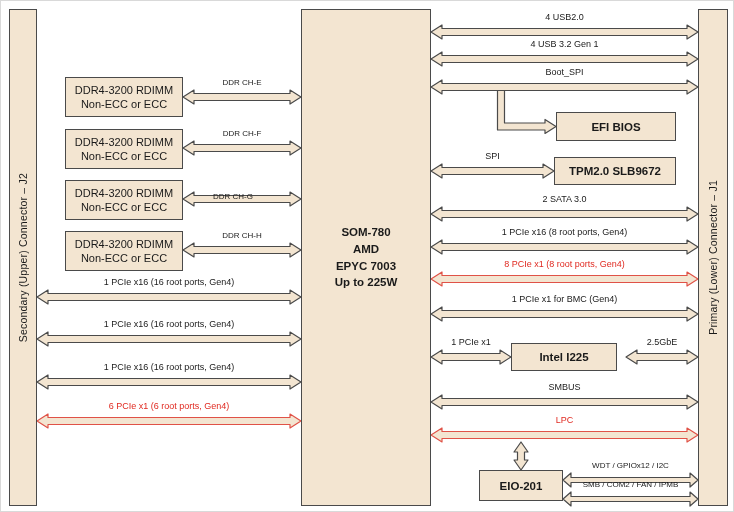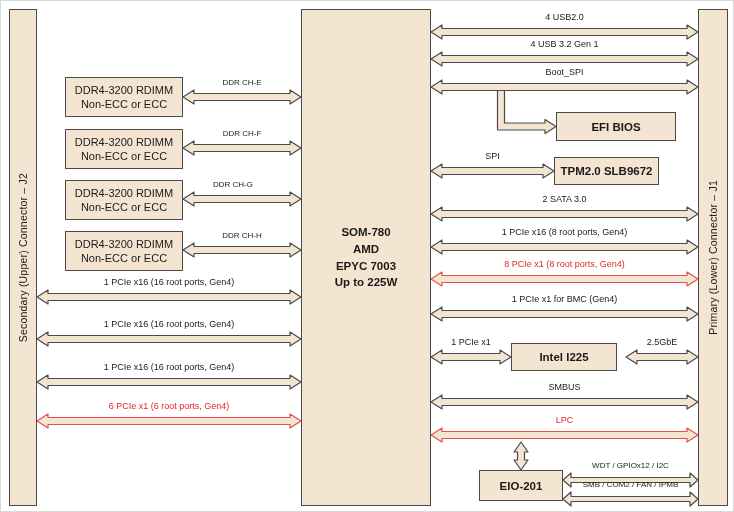--- a/index.html
+++ b/index.html
@@ -136,33 +136,33 @@
     <span>Non-ECC or ECC</span>
   </div>
   <div class="box ddr" style="left:64px;top:230px;width:118px;height:40px">
     <span>DDR4-3200 RDIMM</span>
     <span>Non-ECC or ECC</span>
   </div>
 
   <div class="box chip" style="left:555px;top:111px;width:120px;height:29px">
     <span>EFI BIOS</span>
   </div>
-  <div class="box chip" style="left:553px;top:156px;width:105px;height:28px">
+  <div class="box chip" style="left:553px;top:156px;width:122px;height:28px">
     <span>TPM2.0 SLB9672</span>
   </div>
   <div class="box chip" style="left:510px;top:342px;width:106px;height:28px">
     <span>Intel I225</span>
   </div>
   <div class="box chip" style="left:478px;top:469px;width:84px;height:31px">
     <span>EIO-201</span>
   </div>
 
   <div class="buslabel small" style="left:182px;top:78px;width:118px">DDR CH-E</div>
   <div class="buslabel small" style="left:182px;top:129px;width:118px">DDR CH-F</div>
-  <div class="buslabel small" style="left:182px;top:180px;width:100px">DDR CH-G</div>
+  <div class="buslabel small" style="left:182px;top:192px;width:100px">DDR CH-G</div>
   <div class="buslabel small" style="left:182px;top:231px;width:118px">DDR CH-H</div>
 
   <div class="buslabel" style="left:36px;top:277px;width:264px">1 PCIe x16 (16 root ports, Gen4)</div>
   <div class="buslabel" style="left:36px;top:319px;width:264px">1 PCIe x16 (16 root ports, Gen4)</div>
   <div class="buslabel" style="left:36px;top:362px;width:264px">1 PCIe x16 (16 root ports, Gen4)</div>
   <div class="buslabel red" style="left:36px;top:401px;width:264px">6 PCIe x1 (6 root ports, Gen4)</div>
 
   <div class="buslabel" style="left:430px;top:12px;width:267px">4 USB2.0</div>
   <div class="buslabel" style="left:430px;top:39px;width:267px">4 USB 3.2 Gen 1</div>
   <div class="buslabel" style="left:430px;top:67px;width:267px">Boot_SPI</div>

